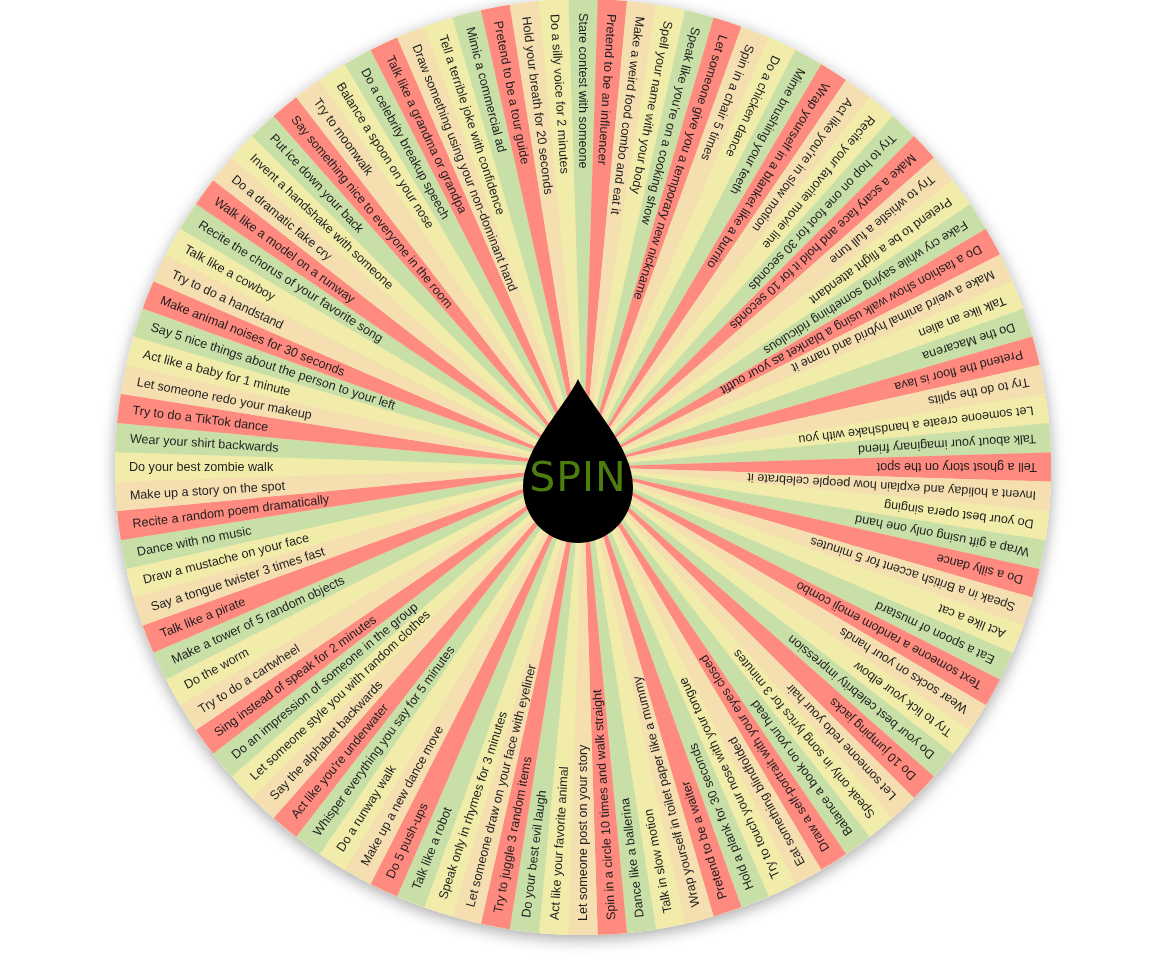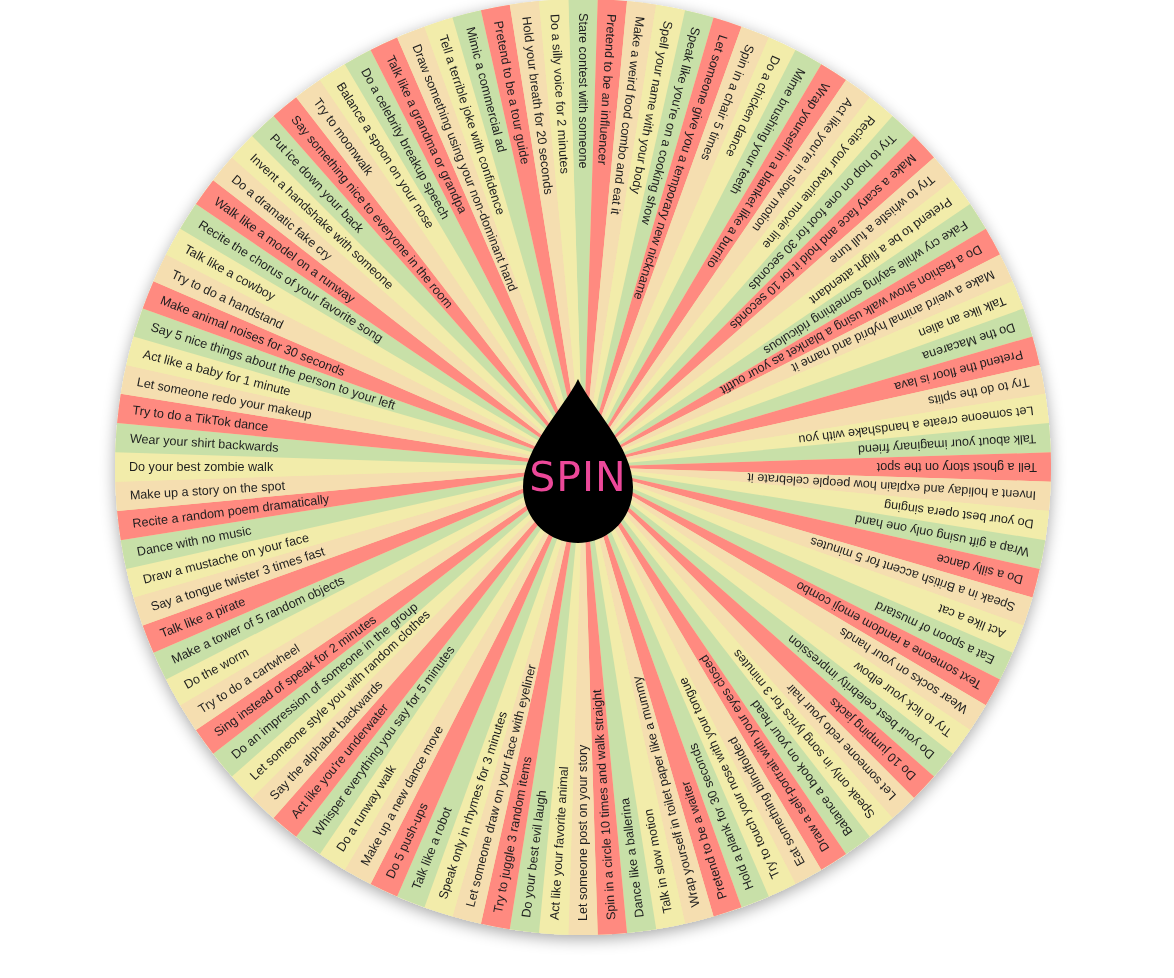--- a/index.html
+++ b/index.html
@@ -3,21 +3,21 @@
 <meta charset="utf-8">
 <style>
   html, body { margin: 0; padding: 0; background: #ffffff; }
   body { width: 1174px; height: 978px; position: relative; overflow: hidden;
          font-family: "Liberation Sans", "DejaVu Sans", sans-serif; }
   #wheel-wrap { position: absolute; left: 0; top: 0; width: 1174px; height: 978px; }
   #wheel-svg { position: absolute; left: 0; top: 0; }
   .seg-label { font-size: 12.6px; fill: #1e1e1e; }
   #spin-button { position: absolute; left: 521px; top: 377px; width: 114px; height: 168px; cursor: pointer; }
   #spin-label { position: absolute; left: 0; top: 76px; width: 114px; text-align: center;
-                color: #ec4899; font-size: 41px; letter-spacing: 1px;
+                color: #4d7c0f; font-size: 41px; letter-spacing: 1px;
                 font-family: "DejaVu Sans", sans-serif; }
 </style>
 </head>
 <body>
 
 <div id="wheel-wrap">
   <svg id="wheel-svg" width="1174" height="978">
     <defs>
       <filter id="wheel-shadow" x="-10%" y="-10%" width="120%" height="120%">
         <feGaussianBlur in="SourceAlpha" stdDeviation="8"></feGaussianBlur>

